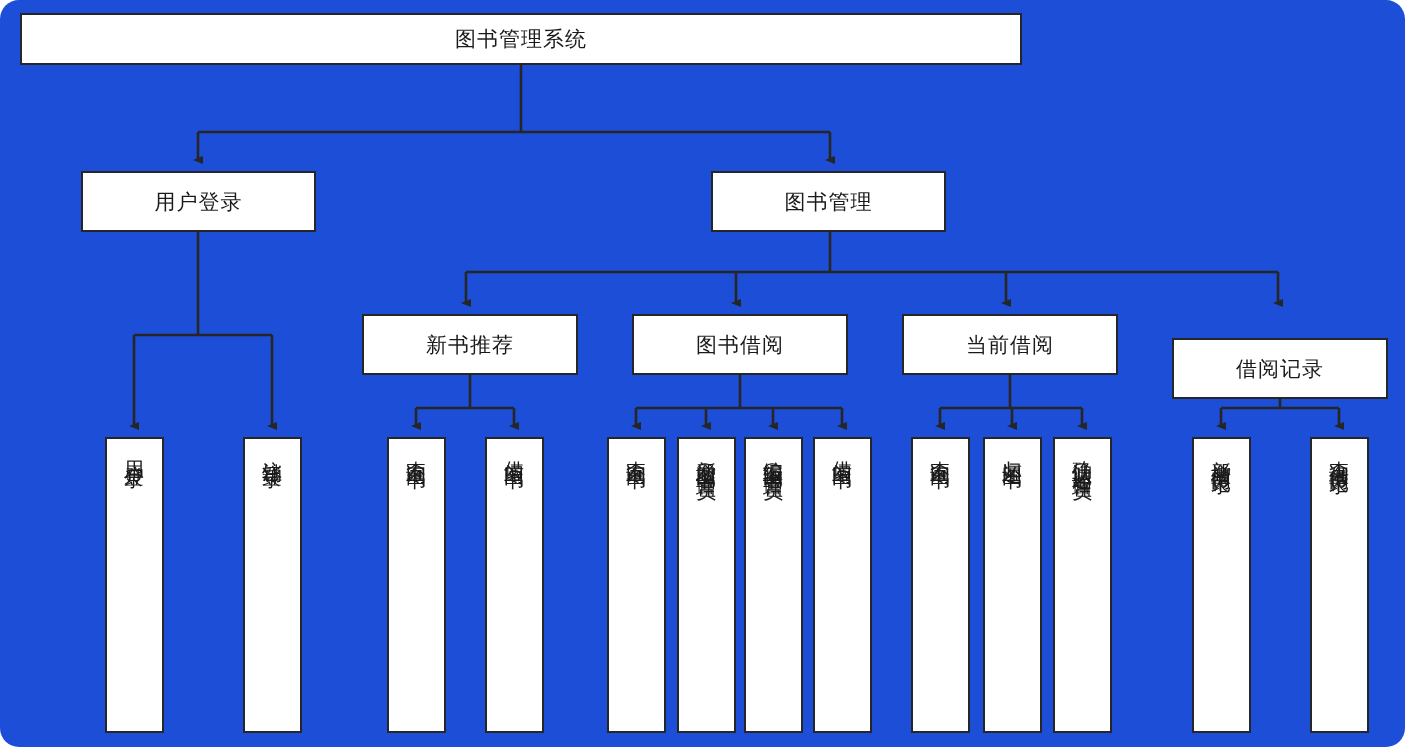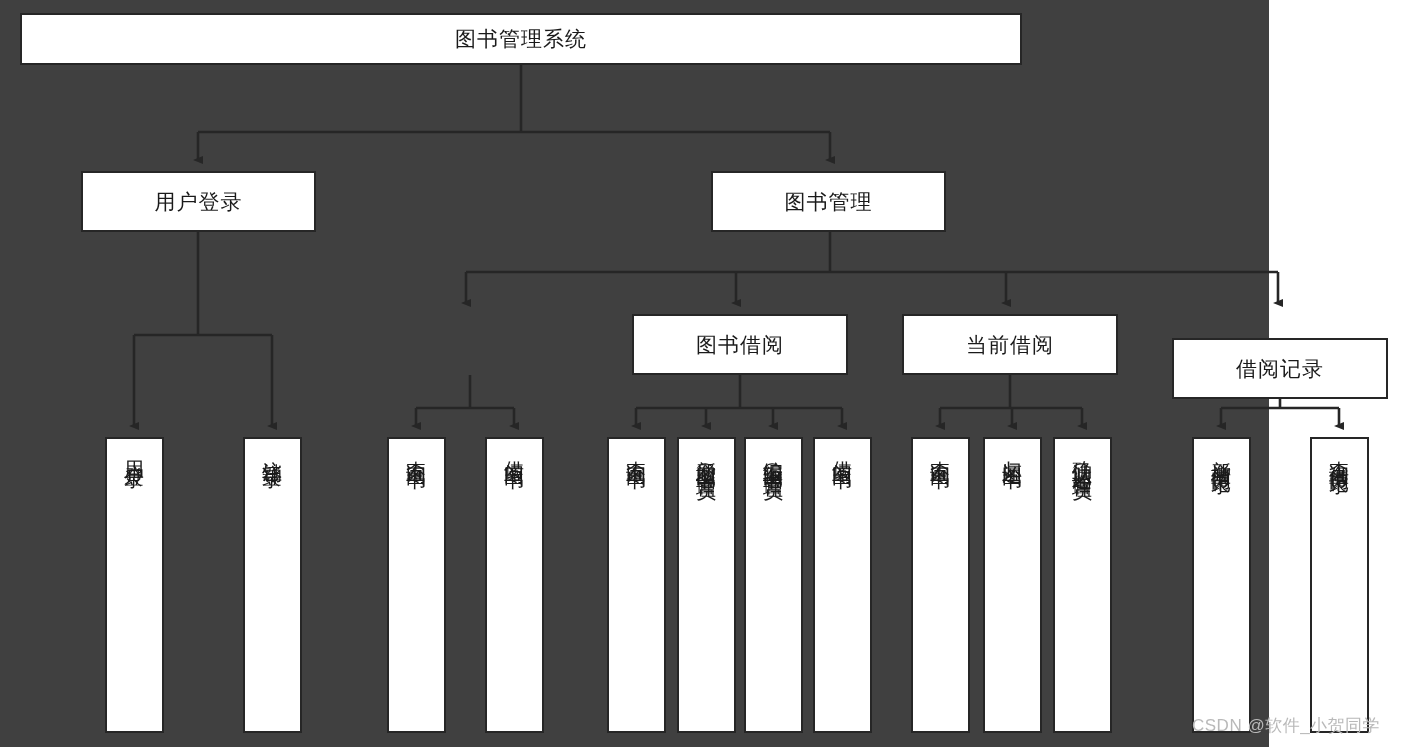--- a/index.html
+++ b/index.html
@@ -1,21 +1,21 @@
 <!DOCTYPE html>
 <html><head>
 <meta charset="utf-8">
 <style>
   html,body{margin:0;padding:0;background:#ffffff;}
   body{
     width:1405px;height:747px;
     font-family:"Liberation Sans","DejaVu Sans",sans-serif;
     overflow:hidden;
   }
-  #canvas{position:relative;width:1269px;height:747px;background:#404040;}
+  #canvas{position:relative;width:1405px;height:747px;background:#1d4ed8;border-radius:19px;}
   svg#wires{position:absolute;left:0;top:0;width:1405px;height:747px;}
 
   .node{
     position:absolute;
     box-sizing:border-box;
     background:#ffffff;
     border:2px solid #262626;
     display:flex;
     align-items:center;
     justify-content:center;
@@ -114,20 +114,23 @@
     <span class="lbl">图书管理系统</span>
   </div>
 
   <div class="node h-node" style="left:81px;top:171px;width:235px;height:61px;">
     <span class="lbl">用户登录</span>
   </div>
   <div class="node h-node" style="left:711px;top:171px;width:235px;height:61px;">
     <span class="lbl">图书管理</span>
   </div>
 
+  <div class="node h-node" style="left:362px;top:314px;width:216px;height:61px;">
+    <span class="lbl">新书推荐</span>
+  </div>
   <div class="node h-node" style="left:902px;top:314px;width:216px;height:61px;">
     <span class="lbl">当前借阅</span>
   </div>
   <div class="node h-node" style="left:632px;top:314px;width:216px;height:61px;">
     <span class="lbl">图书借阅</span>
   </div>
   <div class="node h-node" style="left:1172px;top:314px;width:216px;height:61px;margin-top:24px;">
     <span class="lbl">借阅记录</span>
   </div>
 
@@ -168,15 +171,14 @@
     <span class="lbl">确认归还（管理员）</span>
   </div>
 
   <div class="node leaf" style="left:1192px;top:437px;width:59px;height:296px;">
     <span class="lbl">新增借阅记录</span>
   </div>
   <div class="node leaf" style="left:1310px;top:437px;width:59px;height:296px;">
     <span class="lbl">查询借阅记录</span>
   </div>
 
-  <div class="watermark" style="left:1192px;top:714px;">CSDN @软件_小贺同学</div>
 
 </div>
 
 </body></html>

